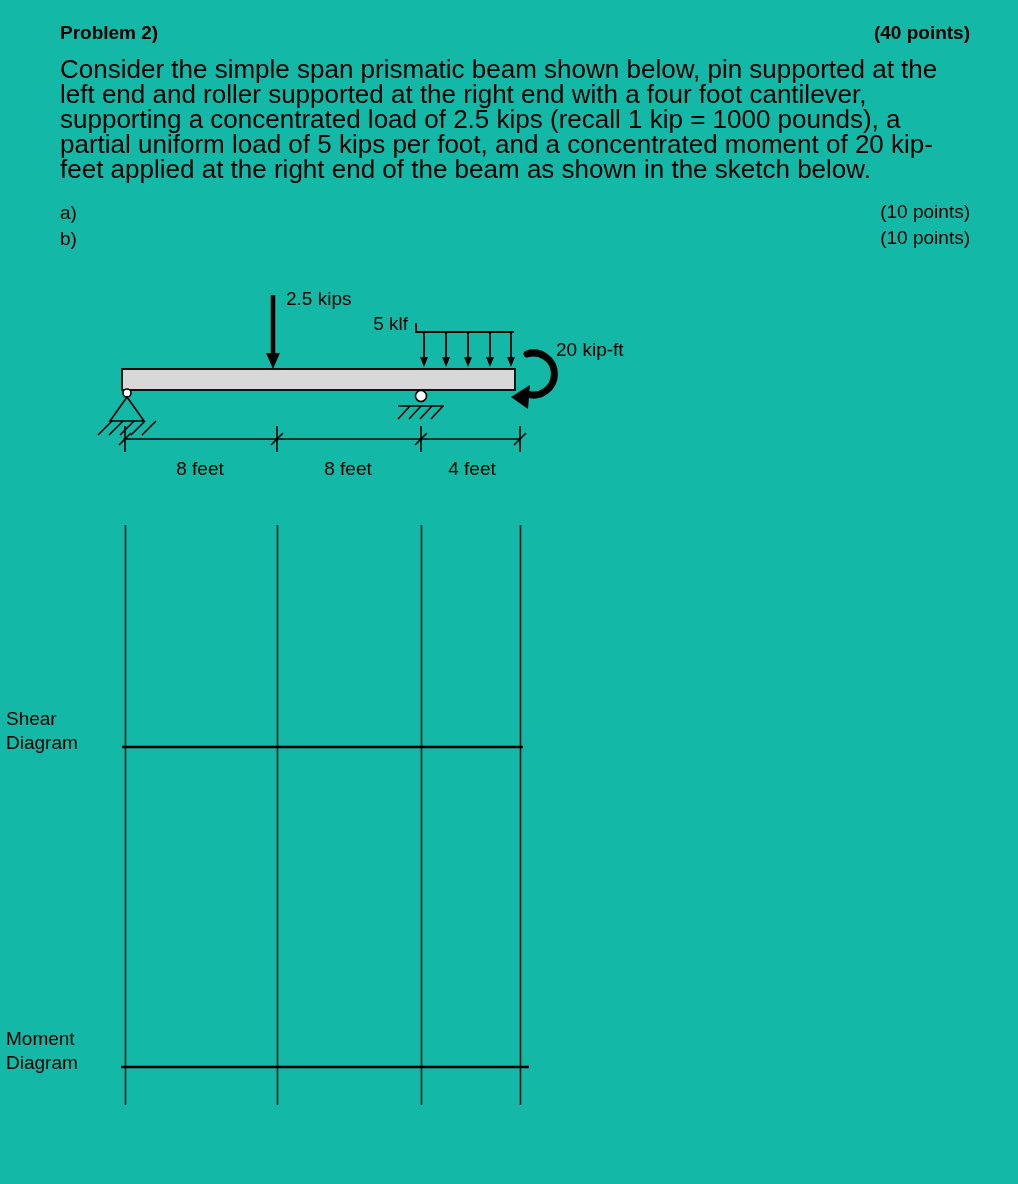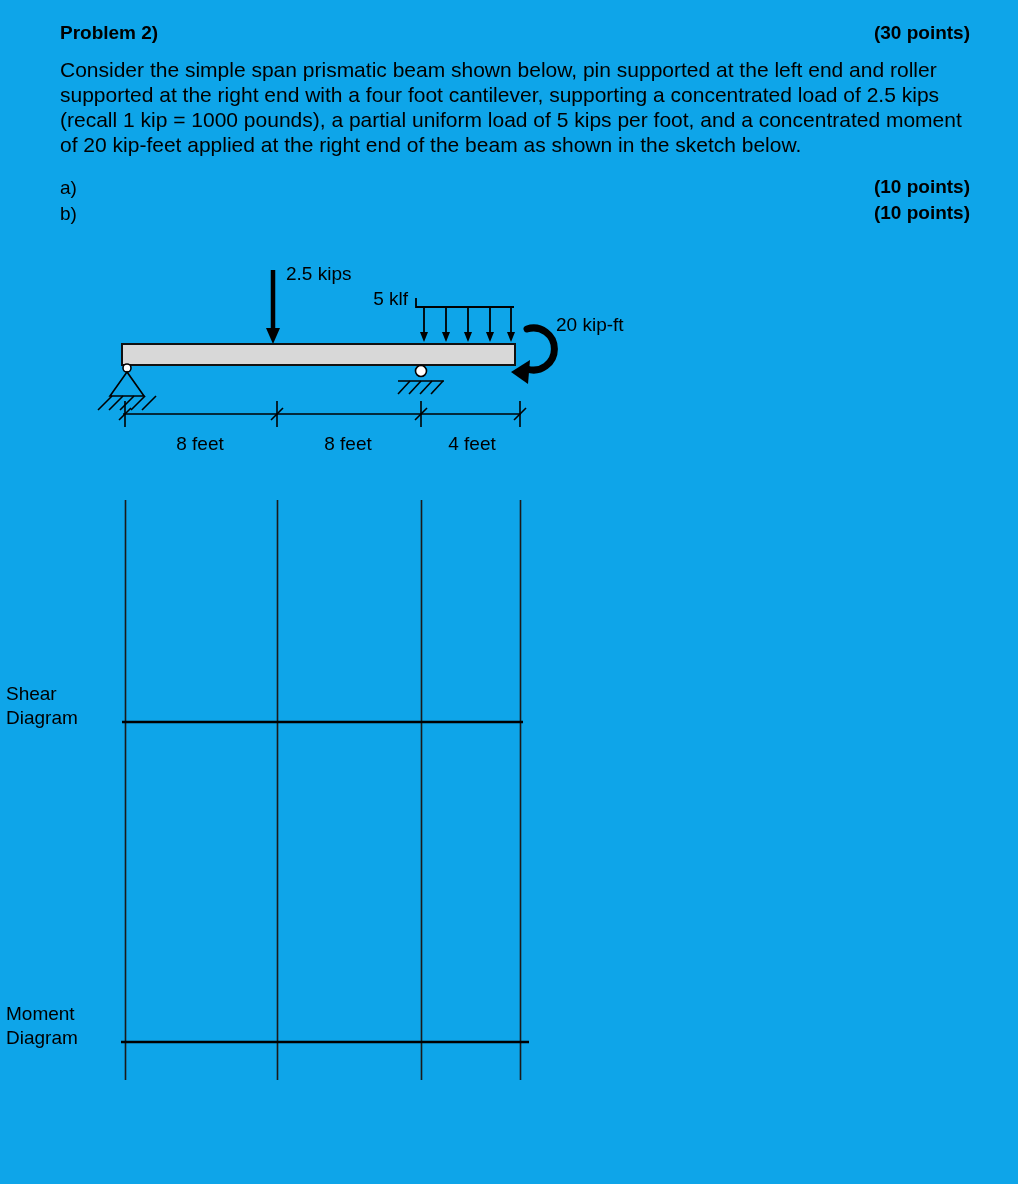--- a/index.html
+++ b/index.html
@@ -1,68 +1,68 @@
 <!DOCTYPE html>
 <html><head>
 <meta charset="utf-8">
 <style>
   html,body{margin:0;padding:0;background:#ffffff;}
   .page{
     position:relative;
     width:1018px;
     height:1184px;
-    background:#0ea5e9;
+    background:#14b8a6;
     font-family:"Liberation Sans", sans-serif;
     color:#000;
     overflow:hidden;
   }
   .header{
     display:flex;
     justify-content:space-between;
     font-size:19px;
     font-weight:bold;
     margin:22px 48px 0 60px;
   }
   .intro{
-    font-size:21px;
+    font-size:26px;
     line-height:25px;
     margin:13px 48px 0 60px;
   }
   .items{margin:18px 48px 0 60px;}
   .item{
     position:relative;
     display:flex;
     align-items:flex-start;
     font-size:19px;
     line-height:25px;
     margin-bottom:1px;
   }
   .item-label{width:70px;flex:0 0 70px;}
   .item-body{max-width:745px;}
   .item-points{
     position:absolute;
     right:0;
     bottom:1px;
-    font-weight:bold;
+    font-weight:normal;
   }
   .figure{display:block;margin-top:28px;}
   .svgtext{
     font-family:"Liberation Sans", sans-serif;
     font-size:19px;
     fill:#000;
   }
 </style>
 </head>
 <body>
 
 <div class="page">
 
   <div class="header">
     <span>Problem 2)</span>
-    <span>(30 points)</span>
+    <span>(40 points)</span>
   </div>
 
   <div class="intro">Consider the simple span prismatic beam shown below, pin supported at the left end and roller supported at the right end with a four foot cantilever, supporting a concentrated load of 2.5 kips (recall 1 kip = 1000 pounds), a partial uniform load of 5 kips per foot, and a concentrated moment of 20 kip-feet applied at the right end of the beam as shown in the sketch below.</div>
 
   <div class="items">
     <div class="item">
       <div class="item-label">a)</div>
       <div class="item-points">(10 points)</div>
     </div>
     <div class="item">

